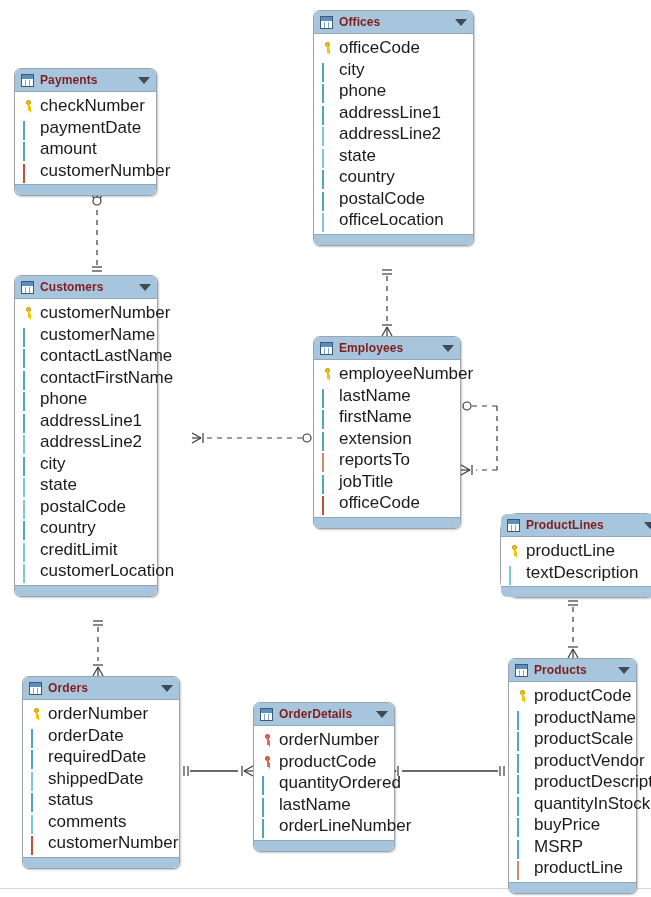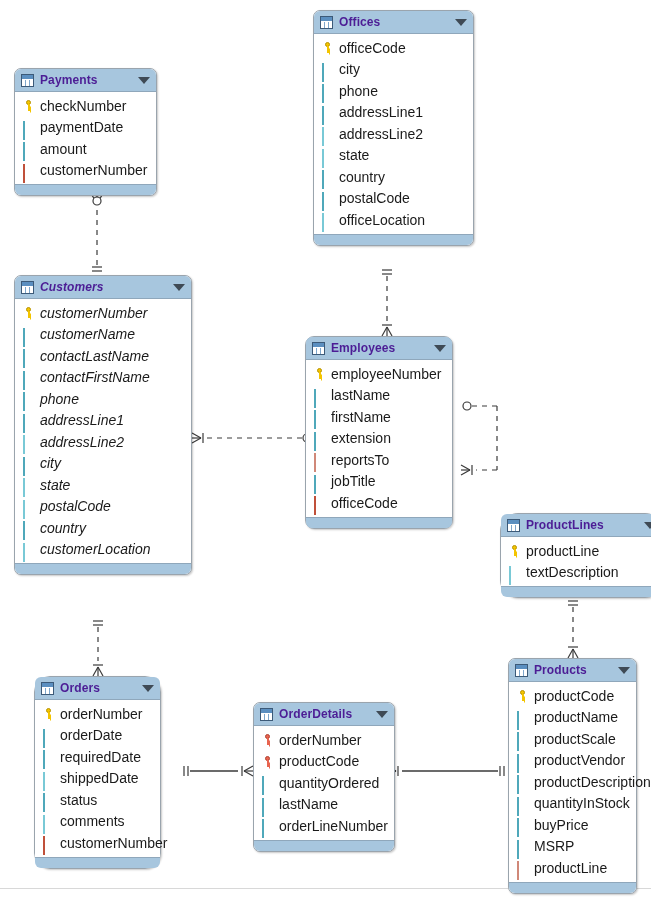--- a/index.html
+++ b/index.html
@@ -42,21 +42,21 @@
     box-sizing:border-box;
     background:#a7c6de;
     border-top-left-radius:6px;
     border-top-right-radius:6px;
     border-bottom:1px solid #8fa7bb;
   }
   .entity-title{
     flex:1 1 auto;
     font-size:12px;
     font-weight:bold;
-    color:#4c1d95;
+    color:#7f1d1d;
     letter-spacing:.1px;
     white-space:nowrap;
     overflow:hidden;
   }
   .entity-body{
     background:#ffffff;
     padding:3px 0 3px 0;
   }
   .entity-foot{
     height:10px;
@@ -98,21 +98,21 @@
   .attr{
     display:flex;
     align-items:center;
     gap:6px;
     height:21.5px;
     padding:0 7px 0 8px;
     box-sizing:border-box;
     white-space:nowrap;
   }
   .attr-label{
-    font-size:14px;
+    font-size:17px;
     color:#1a1a1a;
     line-height:1;
   }
 
   
   .ic{flex:0 0 auto;width:11px;height:11px;position:relative;}
   .ic-key::before{
     content:"";position:absolute;left:3px;top:0;width:5px;height:5px;
     border-radius:50%;
     background:#f3c400;
@@ -275,21 +275,21 @@
             <span class="ic"><span class="ic-dia"></span></span>
             <span class="attr-label">amount</span>
           </div>
           <div class="attr">
             <span class="ic"><span class="ic-dia fk"></span></span>
             <span class="attr-label">customerNumber</span>
           </div>
         </div>
         <div class="entity-foot"></div>
       </div>
-      <div class="entity" style="left: 14px; top: 275px; width: 178px; font-style: italic;">
+      <div class="entity" style="left: 14px; top: 275px; width: 144px;">
         <div class="entity-head">
           <span class="tbl-icon"></span>
           <span class="entity-title">Customers</span>
           <span class="caret"></span>
         </div>
         <div class="entity-body">
           <div class="attr">
             <span class="ic ic-key"></span>
             <span class="attr-label">customerNumber</span>
           </div>
@@ -328,26 +328,30 @@
           <div class="attr">
             <span class="ic"><span class="ic-dia hollow"></span></span>
             <span class="attr-label">postalCode</span>
           </div>
           <div class="attr">
             <span class="ic"><span class="ic-dia"></span></span>
             <span class="attr-label">country</span>
           </div>
           <div class="attr">
             <span class="ic"><span class="ic-dia hollow"></span></span>
+            <span class="attr-label">creditLimit</span>
+          </div>
+          <div class="attr">
+            <span class="ic"><span class="ic-dia hollow"></span></span>
             <span class="attr-label">customerLocation</span>
           </div>
         </div>
         <div class="entity-foot"></div>
       </div>
-      <div class="entity" style="left: 305px; top: 336px; width: 148px; border-radius: 9px;">
+      <div class="entity" style="left: 313px; top: 336px; width: 148px;">
         <div class="entity-head">
           <span class="tbl-icon"></span>
           <span class="entity-title">Employees</span>
           <span class="caret"></span>
         </div>
         <div class="entity-body">
           <div class="attr">
             <span class="ic ic-key"></span>
             <span class="attr-label">employeeNumber</span>
           </div>
@@ -435,21 +439,21 @@
             <span class="ic"><span class="ic-dia"></span></span>
             <span class="attr-label">MSRP</span>
           </div>
           <div class="attr">
             <span class="ic"><span class="ic-dia fk hollow"></span></span>
             <span class="attr-label">productLine</span>
           </div>
         </div>
         <div class="entity-foot"></div>
       </div>
-      <div class="entity" style="left: 34px; top: 676px; width: 127px; border-radius: 16px;">
+      <div class="entity" style="left: 22px; top: 676px; width: 158px;">
         <div class="entity-head">
           <span class="tbl-icon"></span>
           <span class="entity-title">Orders</span>
           <span class="caret"></span>
         </div>
         <div class="entity-body">
           <div class="attr">
             <span class="ic ic-key"></span>
             <span class="attr-label">orderNumber</span>
           </div>

